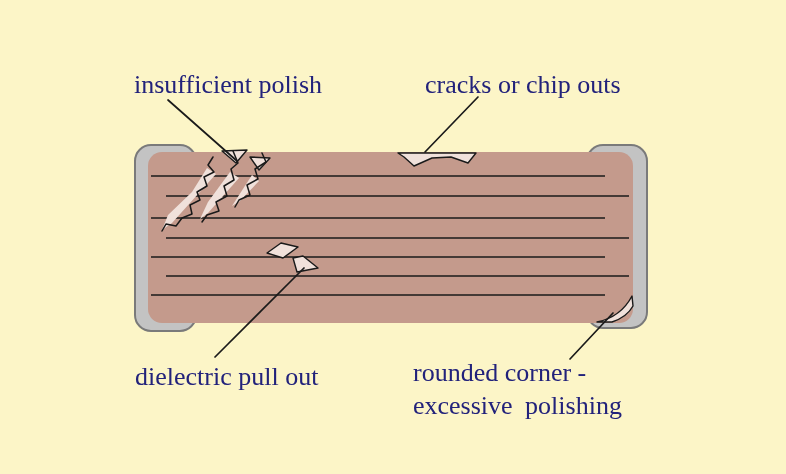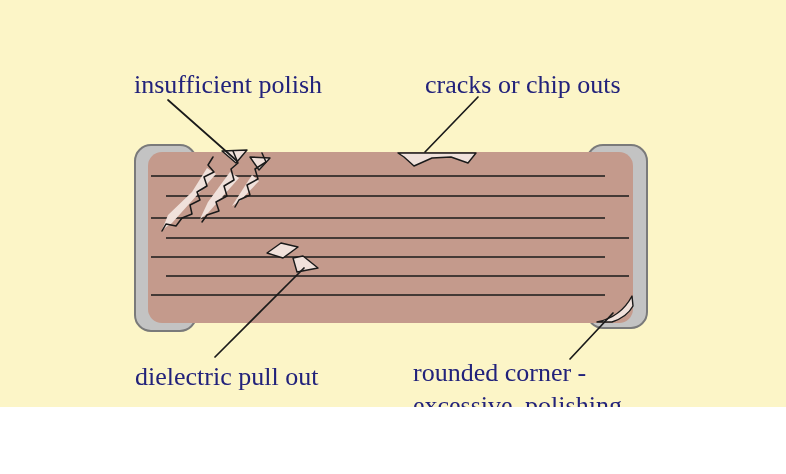--- a/index.html
+++ b/index.html
@@ -2,21 +2,21 @@
 <html><head>
 <meta charset="utf-8">
 <style>
   html, body {
     margin: 0;
     padding: 0;
   }
   .stage {
     position: relative;
     width: 786px;
-    height: 407px;
+    height: 474px;
     background: #b91c1c;
     overflow: hidden;
   }
   svg { display: block; }
   .label {
     font-family: "Liberation Serif", "DejaVu Serif", serif;
     font-size: 26px;
   }
   .termination {
     stroke: #7A7A7A;

